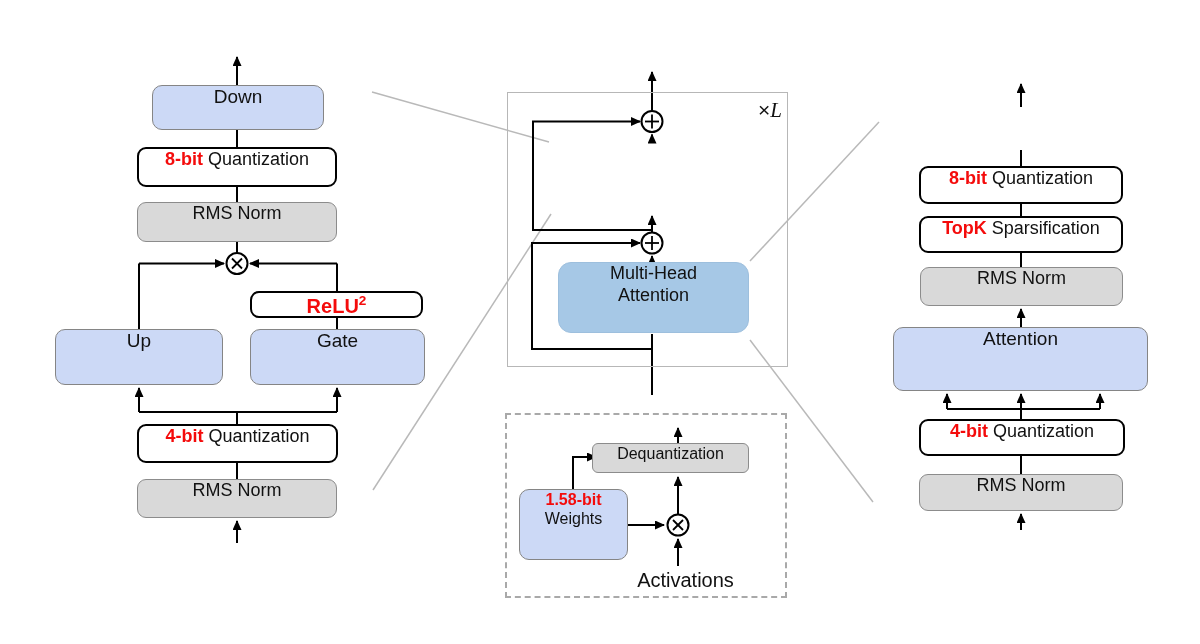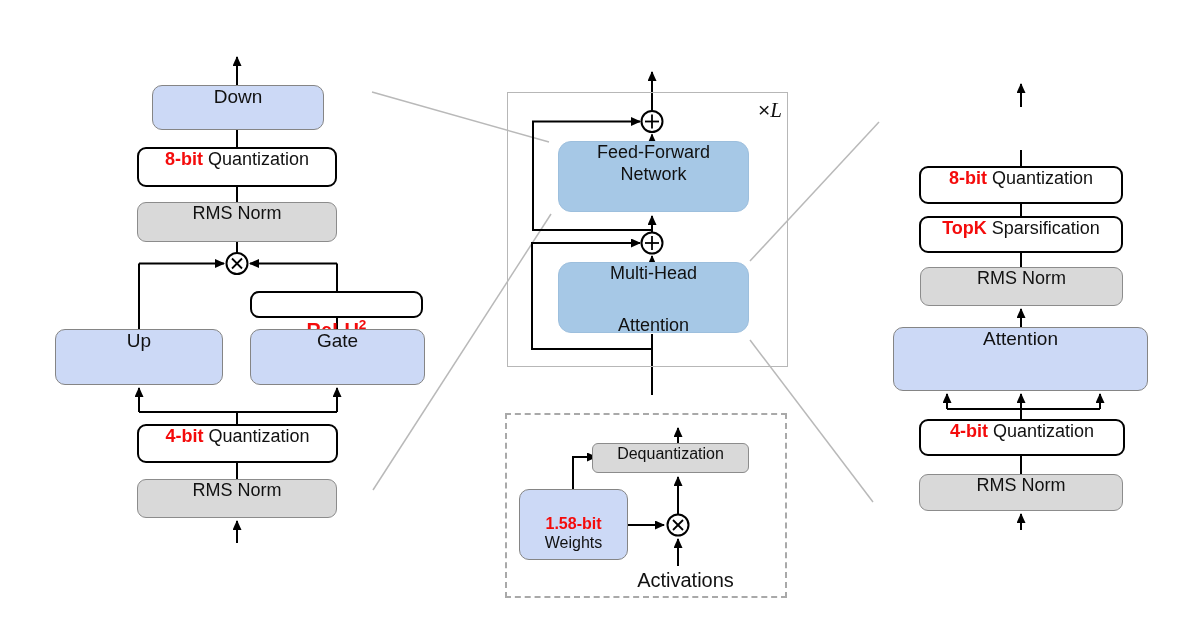--- a/index.html
+++ b/index.html
@@ -11,41 +11,41 @@
   #wires { position:absolute; left:0; top:0; width:1200px; height:644px; }
   .box {
     position:absolute; box-sizing:border-box;
     display:flex; flex-direction:column; align-items:center; 
     text-align:center; font-size:18px; line-height:1.2; white-space:nowrap;
   }
   .lav   { background:#ccd9f6; border:1.5px solid #858585; border-radius:10px; }
   .whitebx { background:#ffffff; border:2px solid #000000; border-radius:9px; }
   .graybx  { background:#d9d9d9; border:1.5px solid #8c8c8c; border-radius:9px; }
   .bluebx  { background:#a6c8e6; border:1px solid #9dbfdd; border-radius:13px; }
-  .em { color:#f40b0b; font-weight:700;margin-top:24px; }
+  .em { color:#f40b0b; font-weight:700; }
   sup { font-size:0.68em; }
 
   
   #ld-down { left:152px; top:85px;  width:172px; height:45px; font-size:19px; }
   #ld-q8   { left:137px; top:147px; width:200px; height:40px; }
   #ld-rms1 { left:137px; top:202px; width:200px; height:40px; }
   #ld-relu { left:250px; top:291px; width:173px; height:27px; font-size:20px; }
   #ld-up   { left:55px;  top:329px; width:168px; height:56px; font-size:19px; }
   #ld-gate { left:250px; top:329px; width:175px; height:56px; font-size:19px; }
   #ld-q4   { left:137px; top:424px; width:201px; height:39px; }
   #ld-rms2 { left:137px; top:479px; width:200px; height:39px; }
 
   
   #cb-outer { position:absolute; left:507px; top:92px; width:281px; height:275px;
               border:1.5px solid #b7b7b7; box-sizing:border-box; background:transparent; }
   #cb-xl   { position:absolute; left:736px; top:98px; width:46px; height:26px;
              font-size:21px; text-align:right; }
   #cb-xl i { font-family:"Liberation Serif","DejaVu Serif",serif; font-style:italic; }
   #cb-ffn  { left:558px; top:141px; width:191px; height:71px; }
-  #cb-mha  { left:558px; top:262px; width:191px; height:71px;gap:30px; }
+  #cb-mha  { left:558px; top:262px; width:191px; height:71px; }
 
   
   #lg-box { position:absolute; left:505px; top:413px; width:282px; height:185px;
             border:2px dashed #a9a9a9; box-sizing:border-box; }
   #lg-deq { left:592px; top:443px; width:157px; height:30px; font-size:16px; border-radius:6px; }
   #lg-wts { left:519px; top:489px; width:109px; height:71px; font-size:16px; }
   #lg-act { position:absolute; left:618px; top:567px; width:135px; height:26px;
             font-size:20px; text-align:center; line-height:26px; }
 
   
@@ -167,24 +167,20 @@
   </div>
   <div class="box whitebx" id="ld-q4">
     <span><span class="em">4-bit</span><span> Quantization</span></span>
   </div>
   <div class="box graybx" id="ld-rms2">
     <span>RMS Norm</span>
   </div>
 
   <div id="cb-outer"></div>
   <div id="cb-xl"><span>×</span><i>L</i></div>
-  <div class="box bluebx" id="cb-ffn">
-    <div>Feed-Forward</div>
-    <div>Network</div>
-  </div>
   <div class="box bluebx" id="cb-mha">
     <div>Multi-Head</div>
     <div>Attention</div>
   </div>
 
   <div id="lg-box"></div>
   <div class="box graybx" id="lg-deq">
     <span>Dequantization</span>
   </div>
   <div class="box lav" id="lg-wts">

